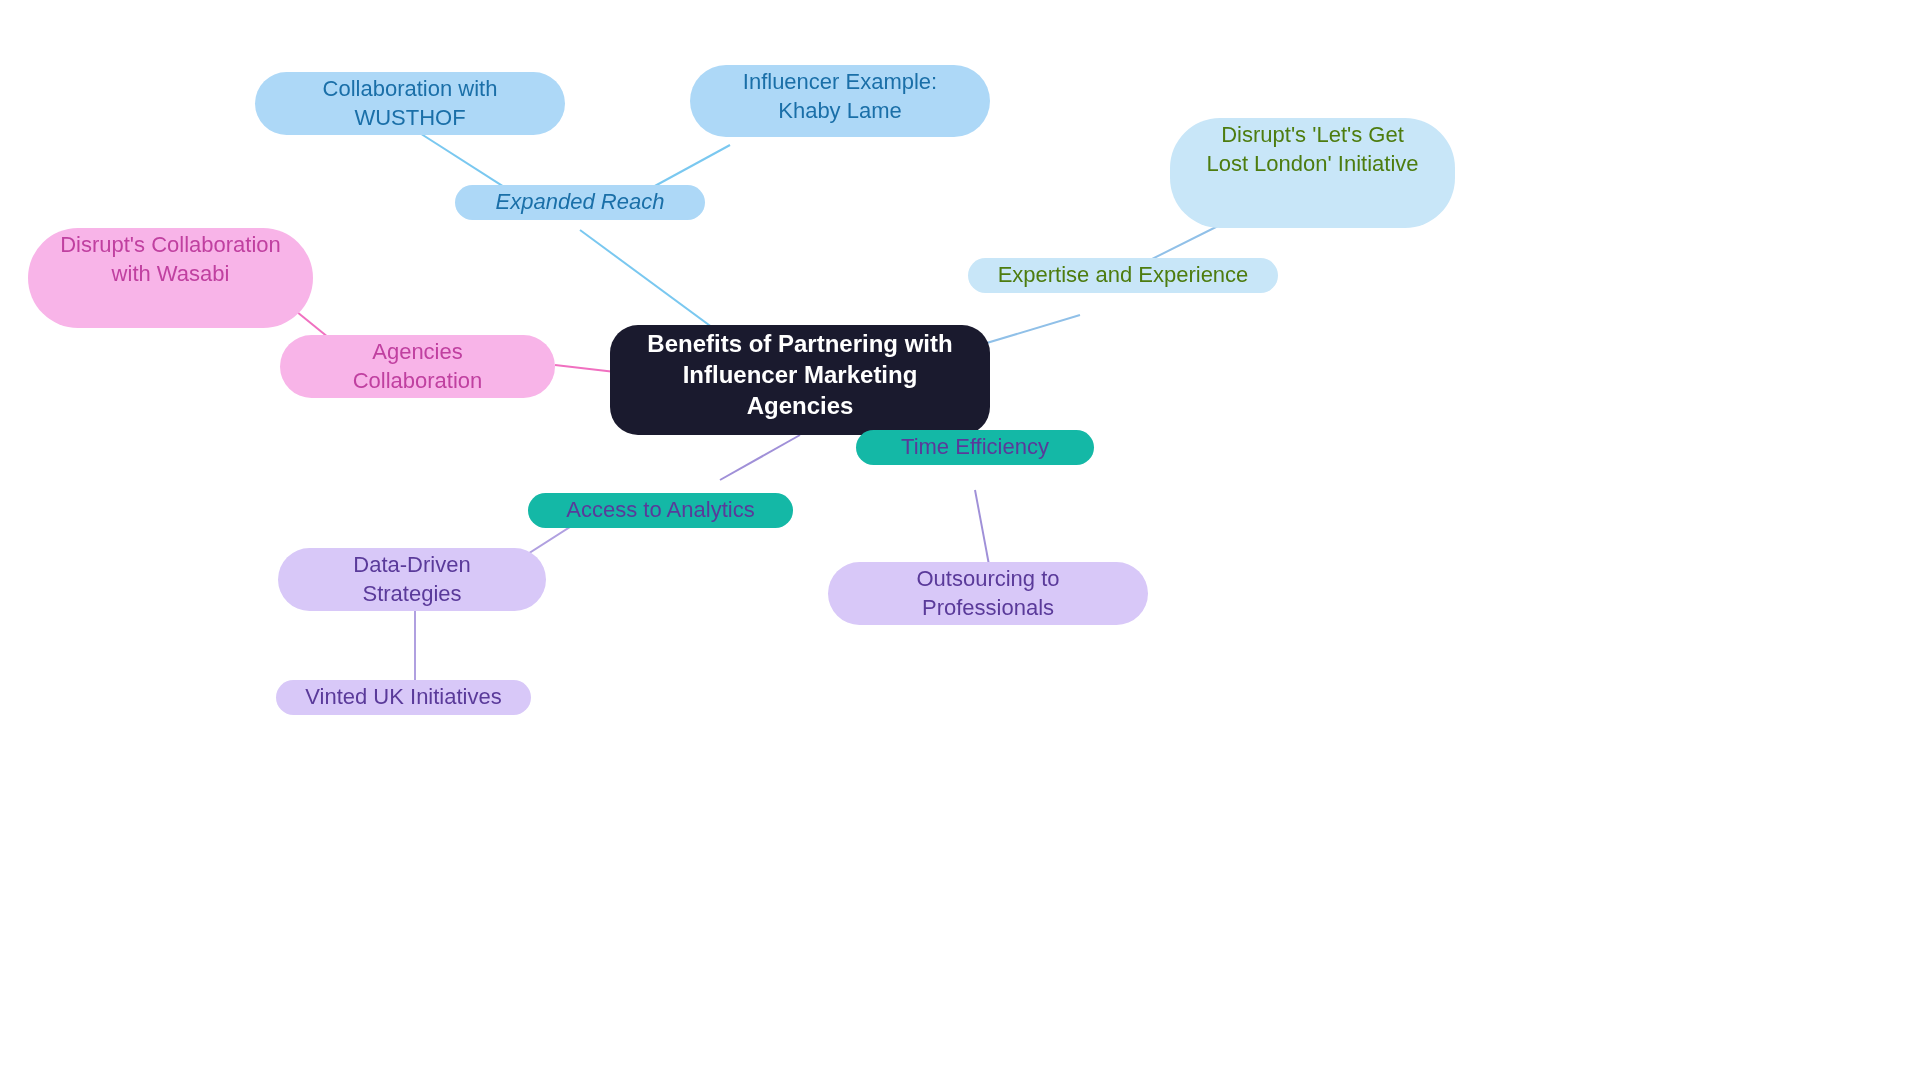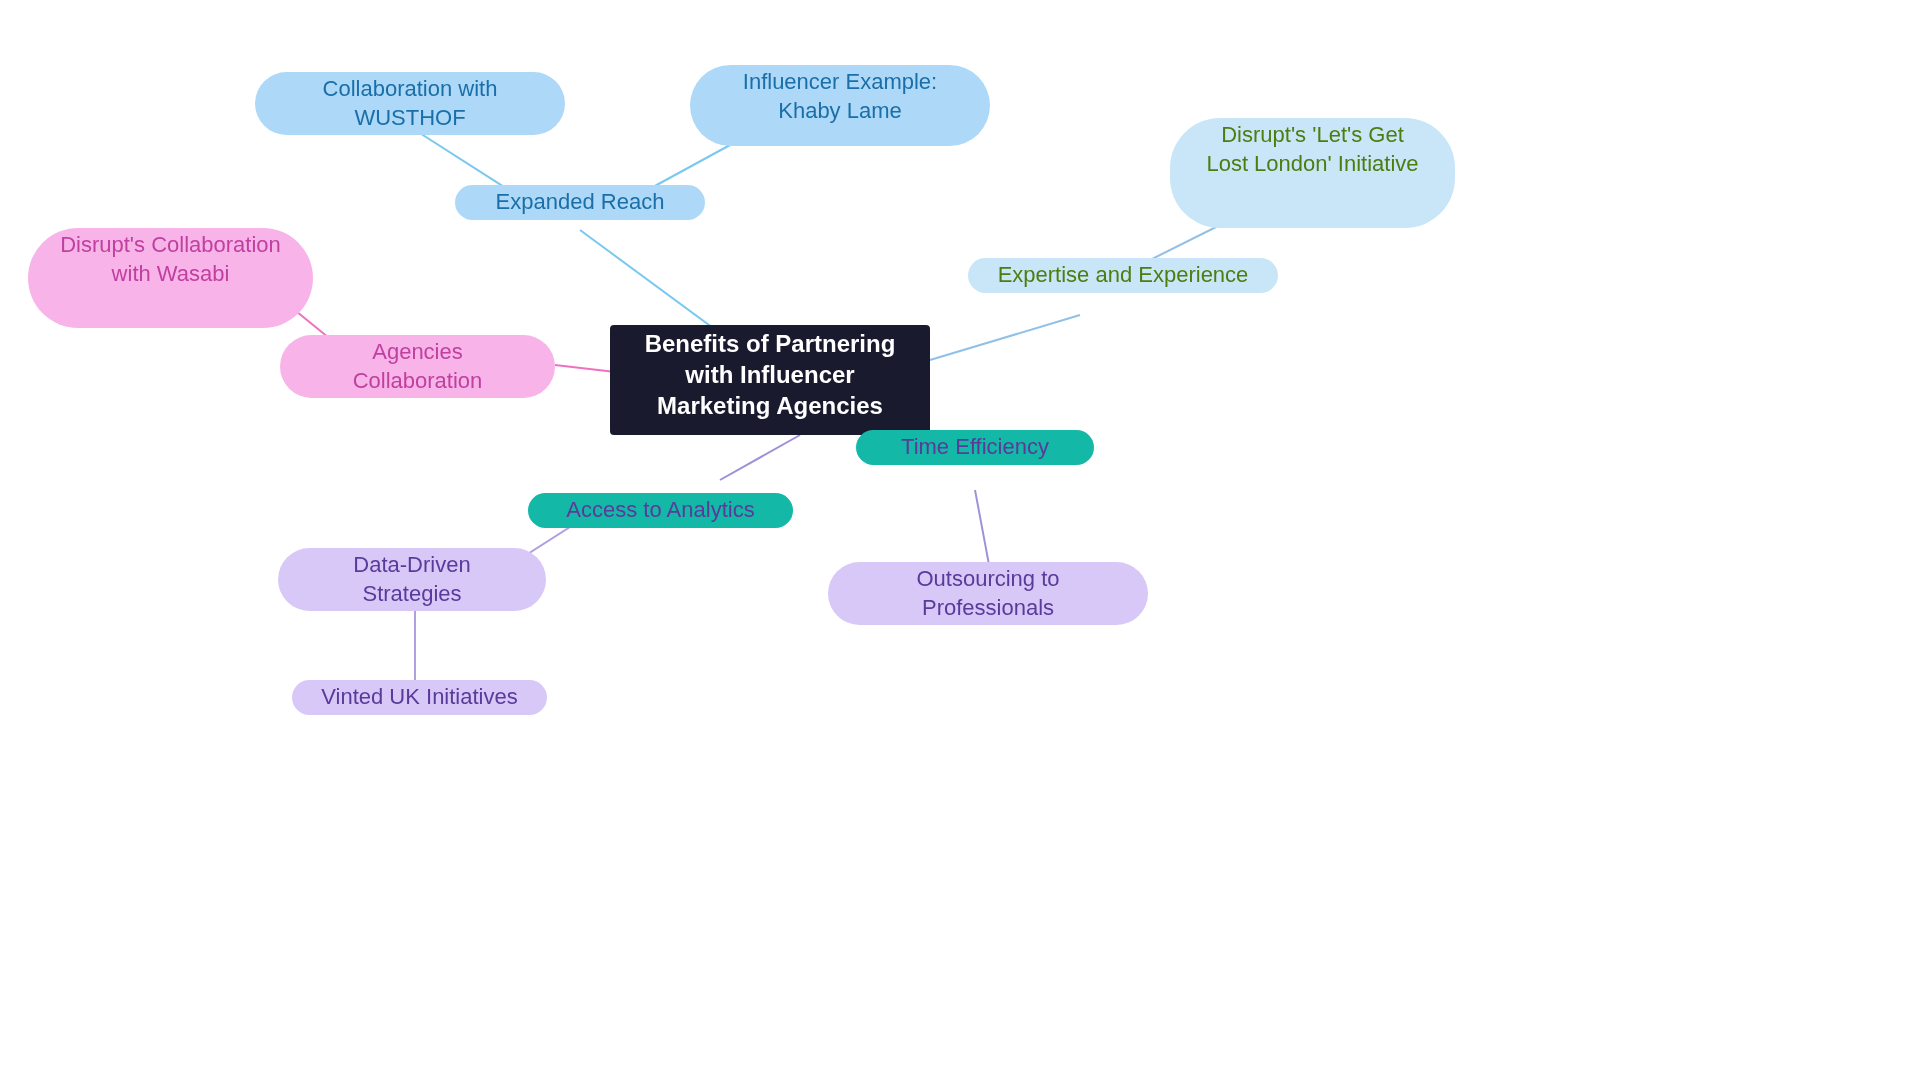--- a/index.html
+++ b/index.html
@@ -28,22 +28,22 @@
       font-size: 22px;
       font-weight: 500;
       padding: 3px 28px;
       line-height: 1.3;
     }
     .node-center {
       background: #1a1a2e;
       color: #ffffff;
       font-size: 24px;
       font-weight: 600;
-      border-radius: 4px;
-      width: 320px;
+      border-radius: 28px;
+      width: 380px;
       height: 110px;
     }
     .node-blue {
       background: #add8f7;
       color: #1a6fa8;
       border: none;
     }
     .node-blue-light {
       background: #c8e6f8;
       color: #4d7c0f;
@@ -92,29 +92,29 @@
 
   <line x1="900" y1="430" x2="960" y2="460" stroke="#a090d8" stroke-width="2"></line>
 
   <line x1="975" y1="490" x2="990" y2="570" stroke="#a090d8" stroke-width="2"></line>
 </svg>
 
 <div class="node node-center" style="left: 610px; top: 325px;">
   <span>Benefits of Partnering with Influencer Marketing Agencies</span>
 </div>
 
-<div class="node node-blue" style="left: 455px; top: 185px; width: 250px;">
+<div class="node node-blue" style="left: 455px; top: 185px; width: 250px; font-style: italic;">
   <span>Expanded Reach</span>
 </div>
 
 <div class="node node-blue" style="left: 255px; top: 72px; width: 310px;">
   <span>Collaboration with WUSTHOF</span>
 </div>
 
-<div class="node node-blue" style="left: 690px; top: 65px; width: 300px; height: 81px;">
+<div class="node node-blue" style="left: 690px; top: 65px; width: 300px; height: 72px;">
   <span>Influencer Example: Khaby Lame</span>
 </div>
 
 <div class="node node-pink" style="left: 280px; top: 335px; width: 275px;">
   <span>Agencies Collaboration</span>
 </div>
 
 <div class="node node-pink" style="left: 28px; top: 228px; width: 285px; height: 100px;">
   <span>Disrupt's Collaboration with Wasabi</span>
 </div>
@@ -128,21 +128,21 @@
 </div>
 
 <div class="node node-purple" style="left: 528px; top: 453px; width: 265px; margin-top: 40px;">
   <span>Access to Analytics</span>
 </div>
 
 <div class="node node-purple-light" style="left: 278px; top: 548px; width: 268px;">
   <span>Data-Driven Strategies</span>
 </div>
 
-<div class="node node-purple-light" style="left: 292px; top: 680px; width: 255px;">
+<div class="node node-purple-light" style="left: 276px; top: 680px; width: 255px;">
   <span>Vinted UK Initiatives</span>
 </div>
 
 <div class="node node-purple" style="left: 856px; top: 430px; width: 238px;">
   <span>Time Efficiency</span>
 </div>
 
 <div class="node node-purple-light" style="left: 828px; top: 562px; width: 320px;">
   <span>Outsourcing to Professionals</span>
 </div>

